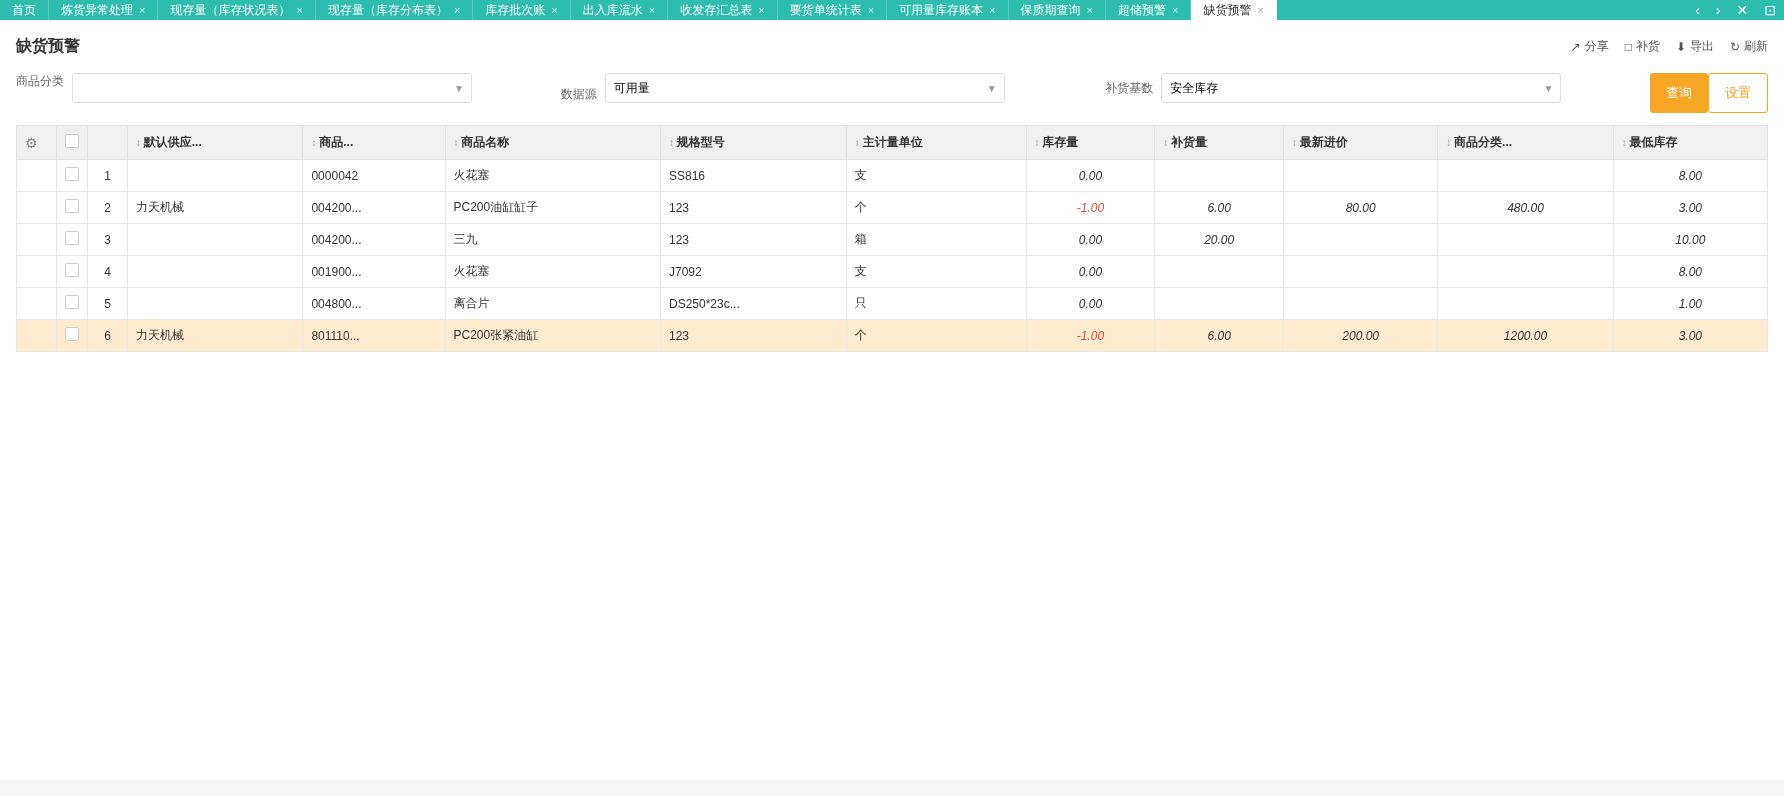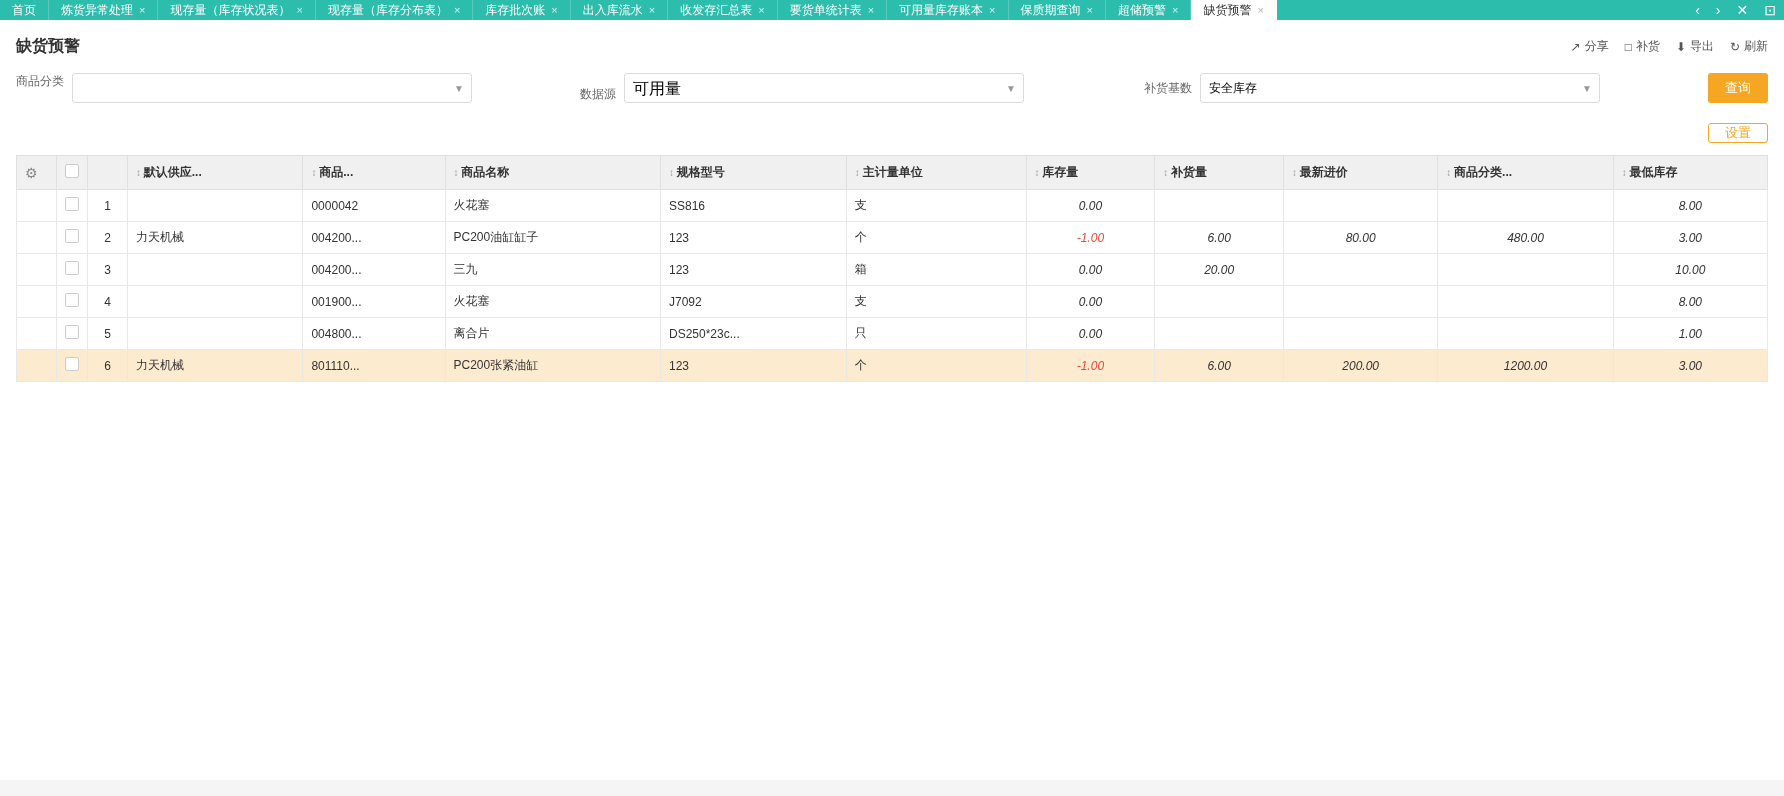--- a/index.html
+++ b/index.html
@@ -101,21 +101,21 @@
       padding: 6px 16px;
       cursor: pointer;
       font-size: 13px;
       white-space: nowrap;
     }
     .btn-settings {
       background: #fff;
       color: #f5a623;
       border: 1px solid #f5a623;
       border-radius: 3px;
-      padding: 0 16px;
+      padding: 10px 16px;
       cursor: pointer;
       font-size: 13px;
       white-space: nowrap;
     }
 
     
     .data-table {
       width: 100%;
       border-collapse: collapse;
       font-size: 12px;
@@ -271,38 +271,38 @@
         <select style="width:100%; height:30px; border:1px solid #ddd; border-radius:3px; padding:0 8px; font-size:12px; background:#fff; appearance:none; cursor:pointer;">
           <option value=""></option>
         </select>
         <span style="position:absolute; right:8px; top:50%; transform:translateY(-50%); pointer-events:none; color:#999; font-size:10px;">▼</span>
       </div>
     </div>
 
     <div style="display:flex; align-items:flex-end; gap:8px; flex:1;">
       <span class="filter-label">数据源</span>
       <div style="position:relative; flex:1; max-width:400px;">
-        <select style="width:100%; height:30px; border:1px solid #ddd; border-radius:3px; padding:0 8px; font-size:16px; background:#fff; appearance:none; cursor:pointer;">
+        <select style="width:100%; height:30px; border:1px solid #ddd; border-radius:3px; padding:0 8px; font-size:12px; background:#fff; appearance:none; cursor:pointer;">
           <option value="available">可用量</option>
         </select>
         <span style="position:absolute; right:8px; top:50%; transform:translateY(-50%); pointer-events:none; color:#999; font-size:10px;">▼</span>
       </div>
     </div>
 
     <div style="display:flex; align-items:center; gap:8px; flex:1;">
       <span class="filter-label">补货基数</span>
       <div style="position:relative; flex:1; max-width:400px;border-radius:7px;">
         <select style="width:100%; height:30px; border:1px solid #ddd; border-radius:3px; padding:0 8px; font-size:12px; background:#fff; appearance:none; cursor:pointer;">
           <option value="safety">安全库存</option>
         </select>
         <span style="position:absolute; right:8px; top:50%; transform:translateY(-50%); pointer-events:none; color:#999; font-size:10px;">▼</span>
       </div>
     </div>
 
-    <div style="display:flex; flex-direction:column; gap:20px; flex-shrink:0;">
+    <div style="display:flex; flex-direction:row; gap:0; flex-shrink:0;">
       <button class="btn-query">查询</button>
       <button class="btn-settings">设置</button>
     </div>
   </div>
 
   <table class="data-table">
     <thead>
       <tr>
         <th class="settings-icon-cell">
           <span class="gear-icon">⚙</span>

